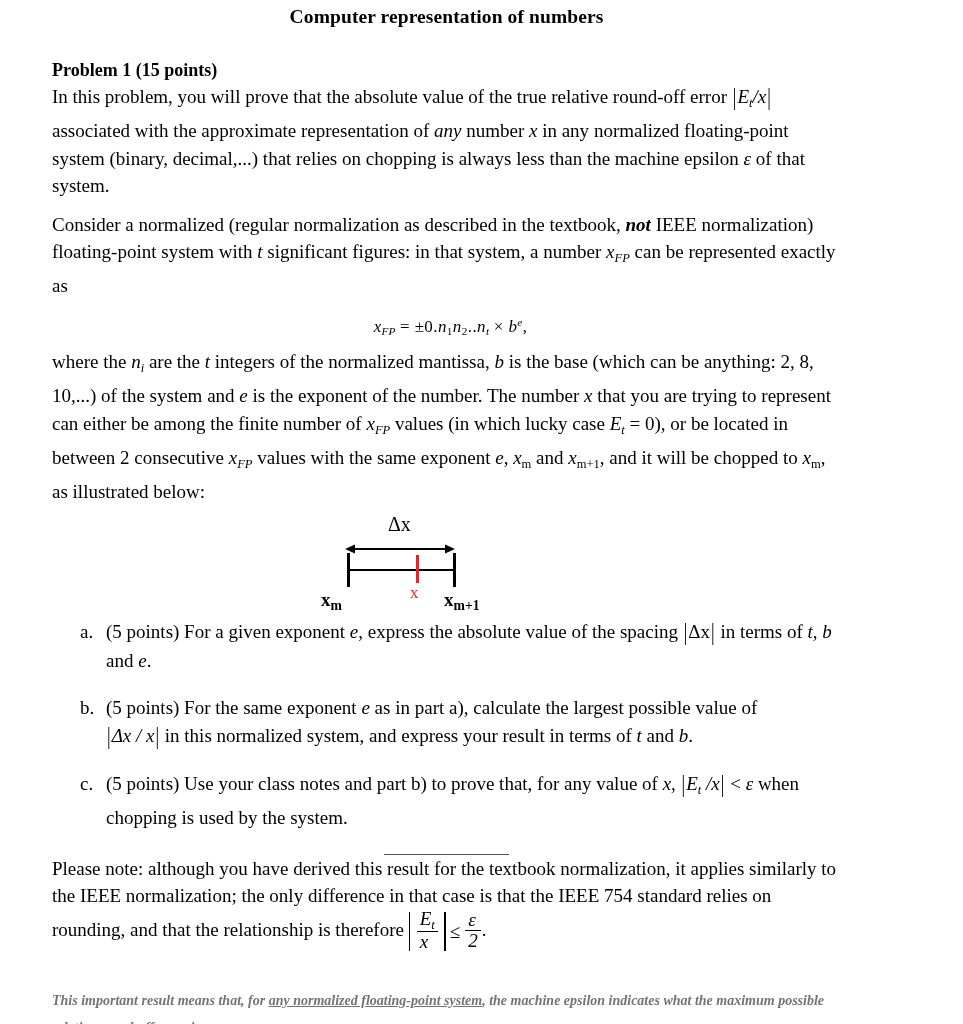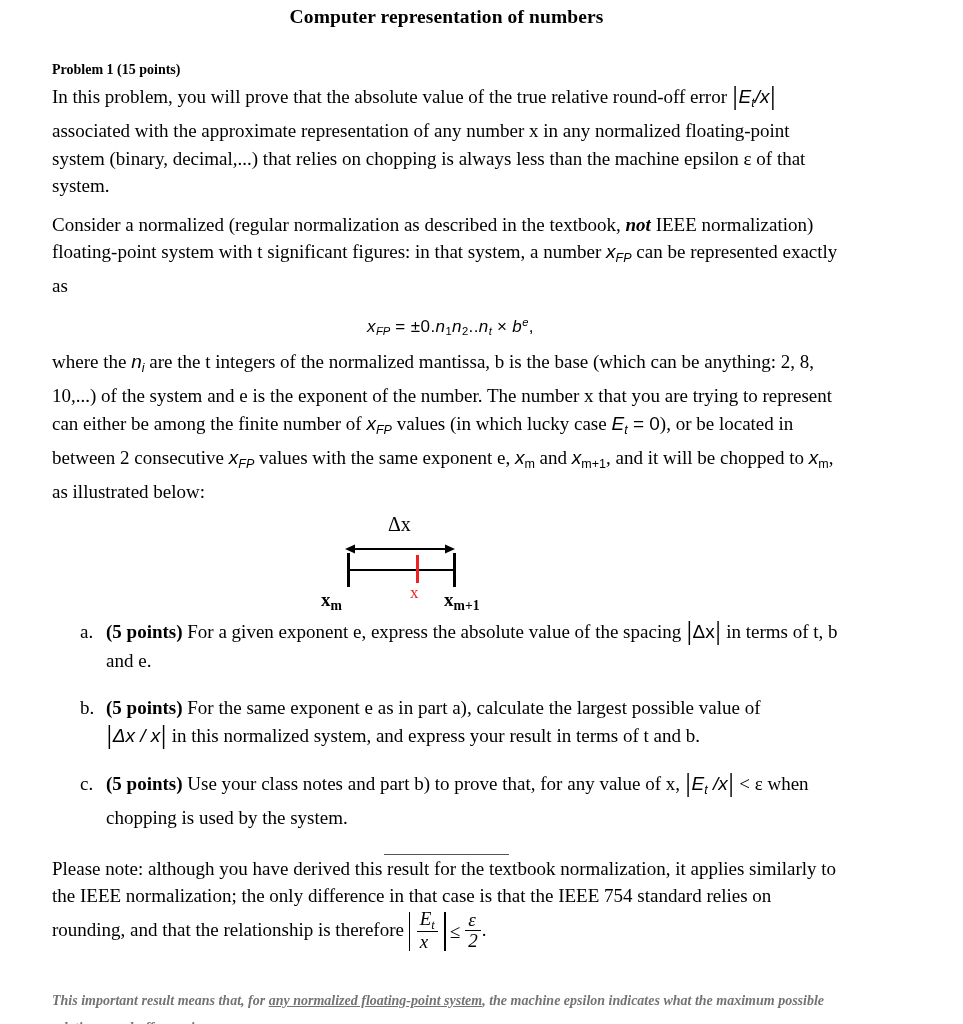--- a/index.html
+++ b/index.html
@@ -34,40 +34,40 @@
   .subtitle {
     text-align: center;
     font-weight: bold;
     font-size: 19.5px;
     line-height: 25px;
     color: #ee0000;
     letter-spacing: 0.1px;
   }
   .problem-head {
     font-weight: bold;
-    font-size: 14px;
+    font-size: 18px;
     line-height: 26px;
     margin-top: 28px;
   }
   
   p.body {
     font-size: 19px;
     line-height: 27.5px;
     margin: 0;
     text-align: left;
   }
   p.gap {
     margin-top: 11px;
   }
-  .it { }
+  .it { font-style: italic; }
   .bi { font-style: italic; font-weight: bold; }
   .ul { }
   
   .math {
-    font-family: Liberation Sans, sans-serif;
+    font-family: Liberation Serif, serif;
     font-style: italic;
     white-space: nowrap;
   }
   .math .up { font-style: normal; }
   .bar {
     display: inline-block;
     font-style: normal;
     font-weight: 300;
     transform: scaleY(1.45);
     transform-origin: center;
@@ -169,21 +169,21 @@
     font-size: 19px;
     line-height: 27.5px;
     margin-bottom: 20px;
   }
   ol.parts > li .marker {
     position: absolute;
     left: 28px;
     top: 0;
     font-size: 19px;
   }
-  .pts { font-weight: bold; }
+  .pts { font-weight: normal; }
   
   .sep {
     width: 125px;
     height: 1px;
     background: #555;
     margin: 22px auto 0 auto;
   }
   
   .note-block { margin-top: 28px; }
   

